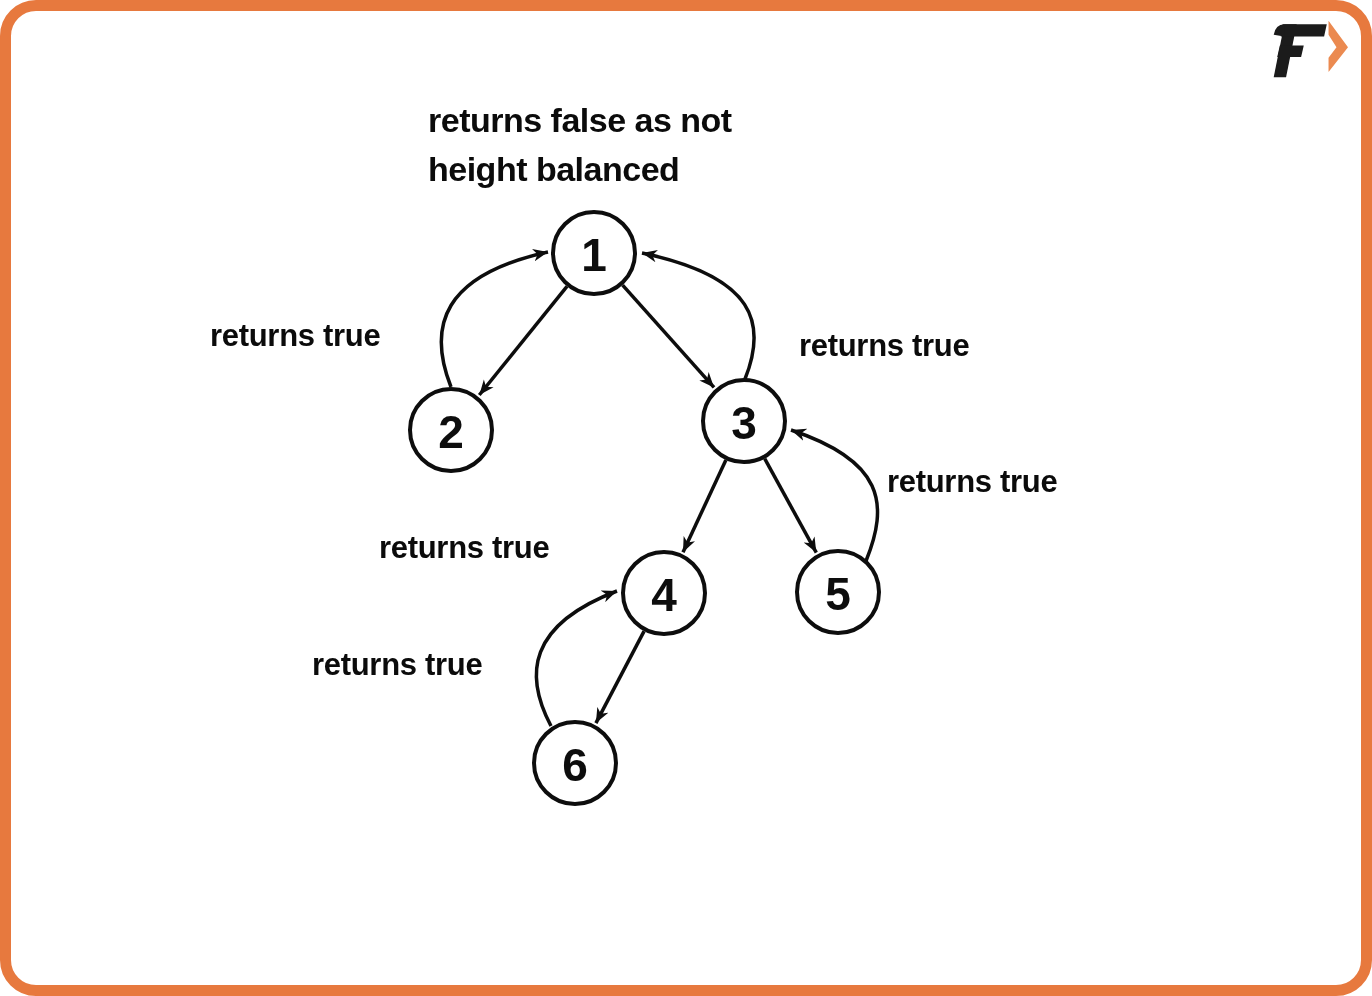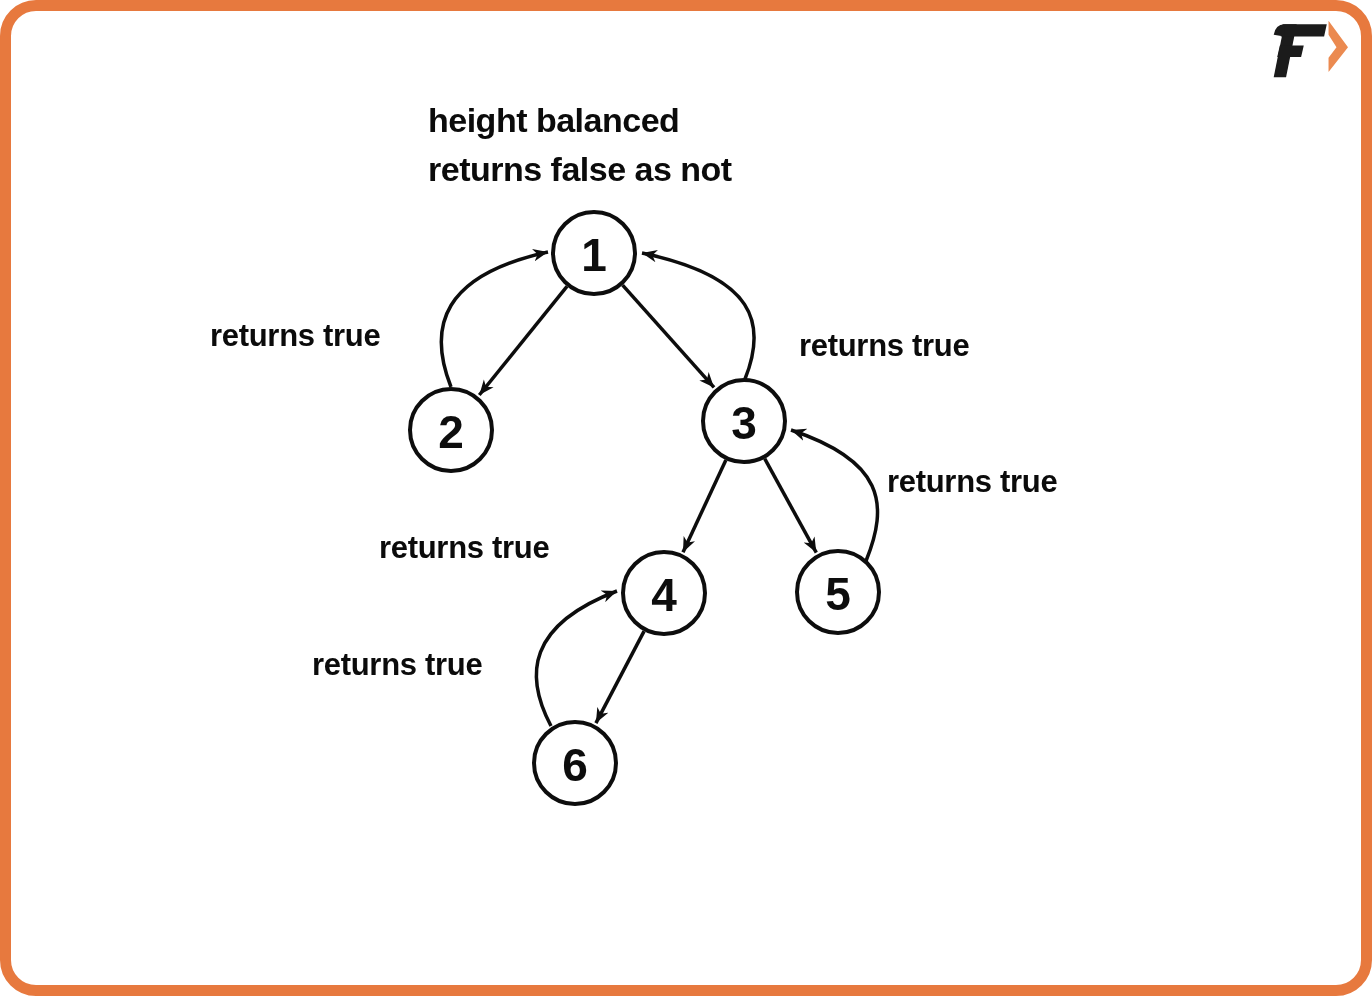--- a/index.html
+++ b/index.html
@@ -81,22 +81,22 @@
   <g>
     <polygon id="logo-stem" points="20,68 32,8 46,8 34,68" fill="#1b1b1b"></polygon>
     <polygon id="logo-topbar" points="30,8 80,8 77,22 28,22" fill="#1b1b1b"></polygon>
     <polygon id="logo-midbar" points="27,32 54,32 51,45 24,45" fill="#1b1b1b"></polygon>
     <path id="logo-corner" d="M 32,8 Q 22,8 20,20 L 32,22 Z" fill="#1b1b1b"></path>
   </g>
   <path d="M 82,4 L 104,34 L 82,62 L 82,46 L 91,34 L 82,20 Z" fill="#EB8A50"></path>
 </svg>
 
 <div class="annotation-title">
+  <div>returns false as not</div>
   <div>height balanced</div>
-  <div>returns false as not</div>
 </div>
 
 <svg class="tree-svg" viewBox="0 0 1372 996">
   <defs>
     <marker id="arrow" viewBox="0 0 12 10" refX="12" refY="5" markerWidth="15" markerHeight="13" markerUnits="userSpaceOnUse" orient="auto">
       <path d="M0,0 L12,5 L0,10 L3.5,5 Z" fill="#0d0d0d"></path>
     </marker>
   </defs>
   <g id="edges-layer">
       <line x1="567.0" y1="286.4" x2="479.3" y2="395.0" class="edge" marker-end="url(#arrow)"></line>

